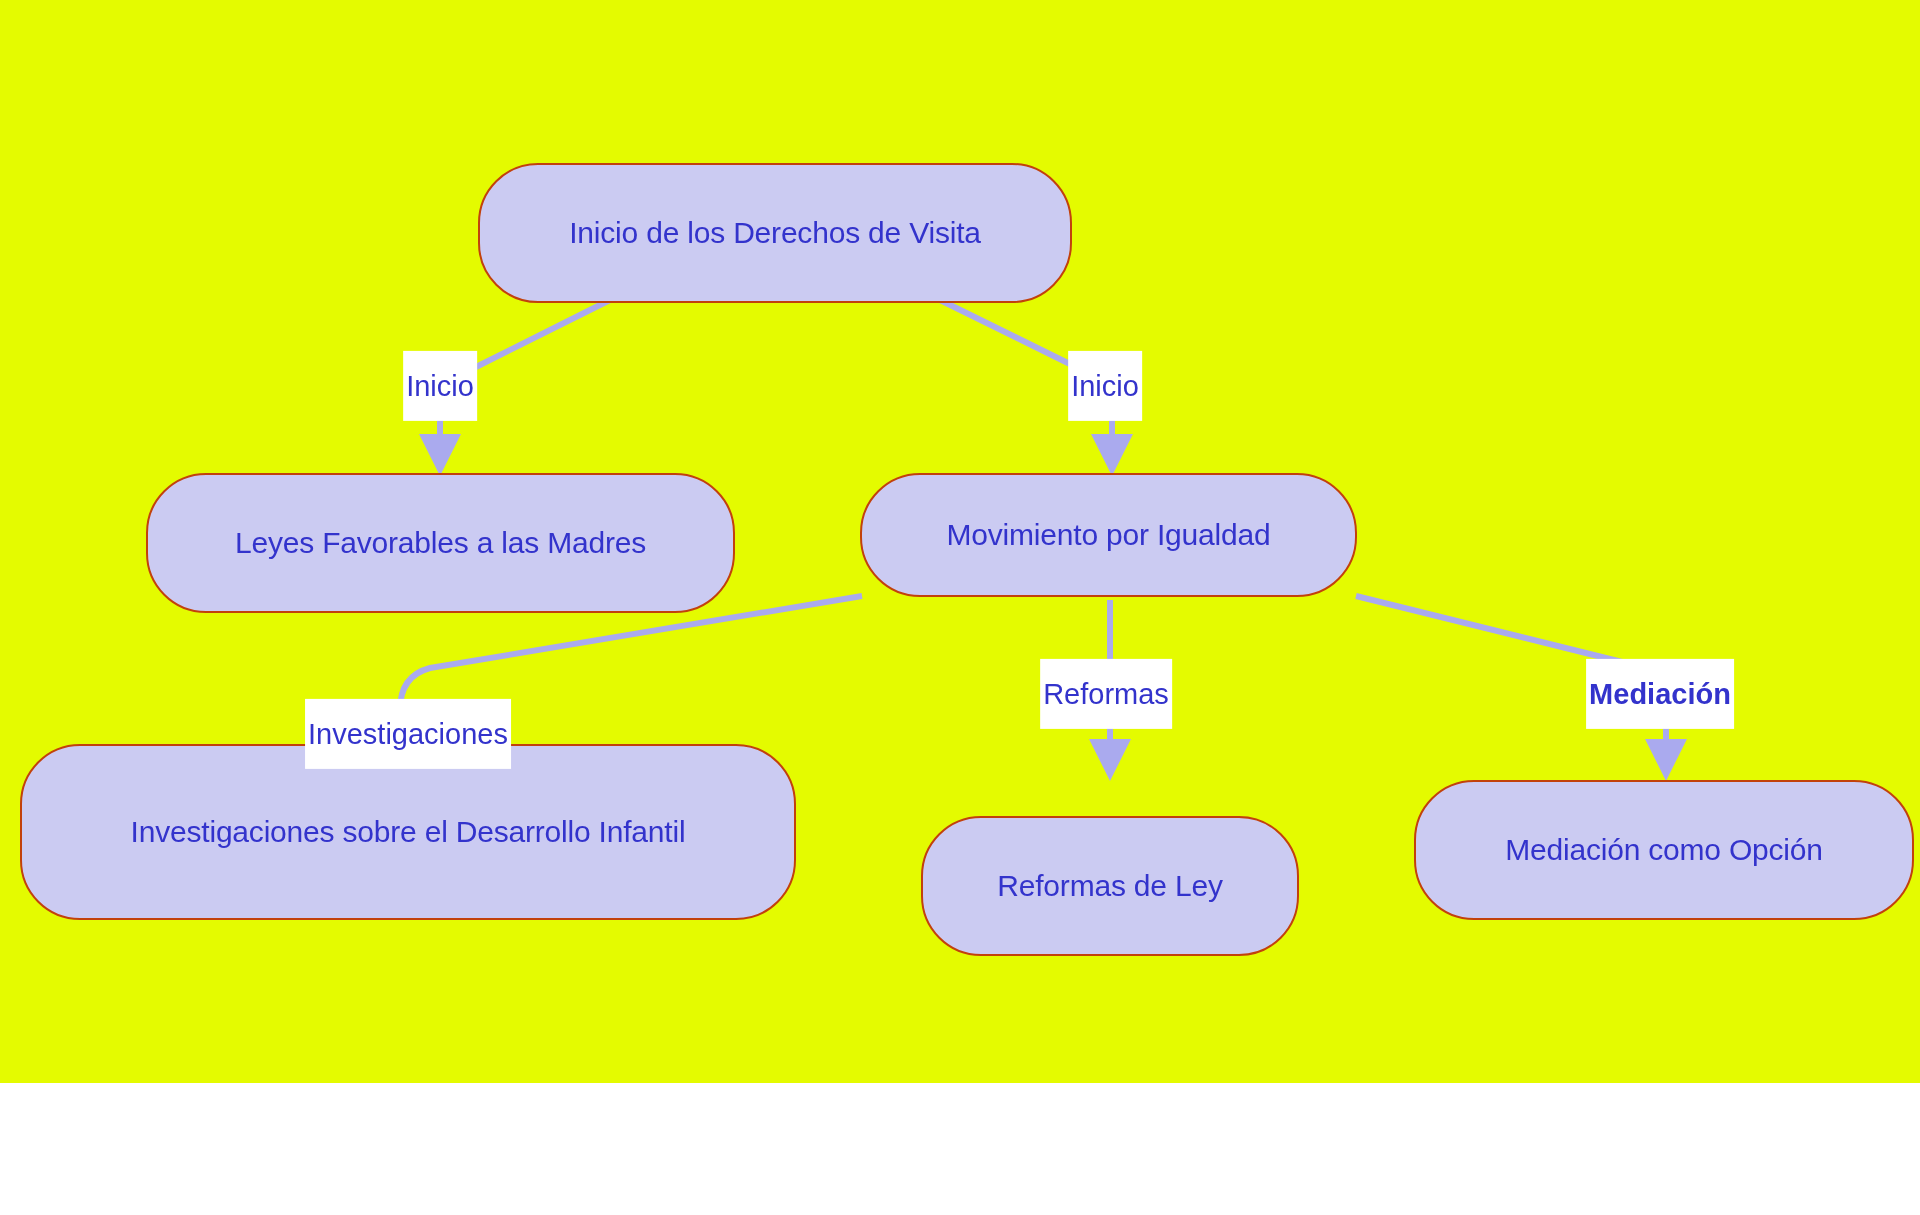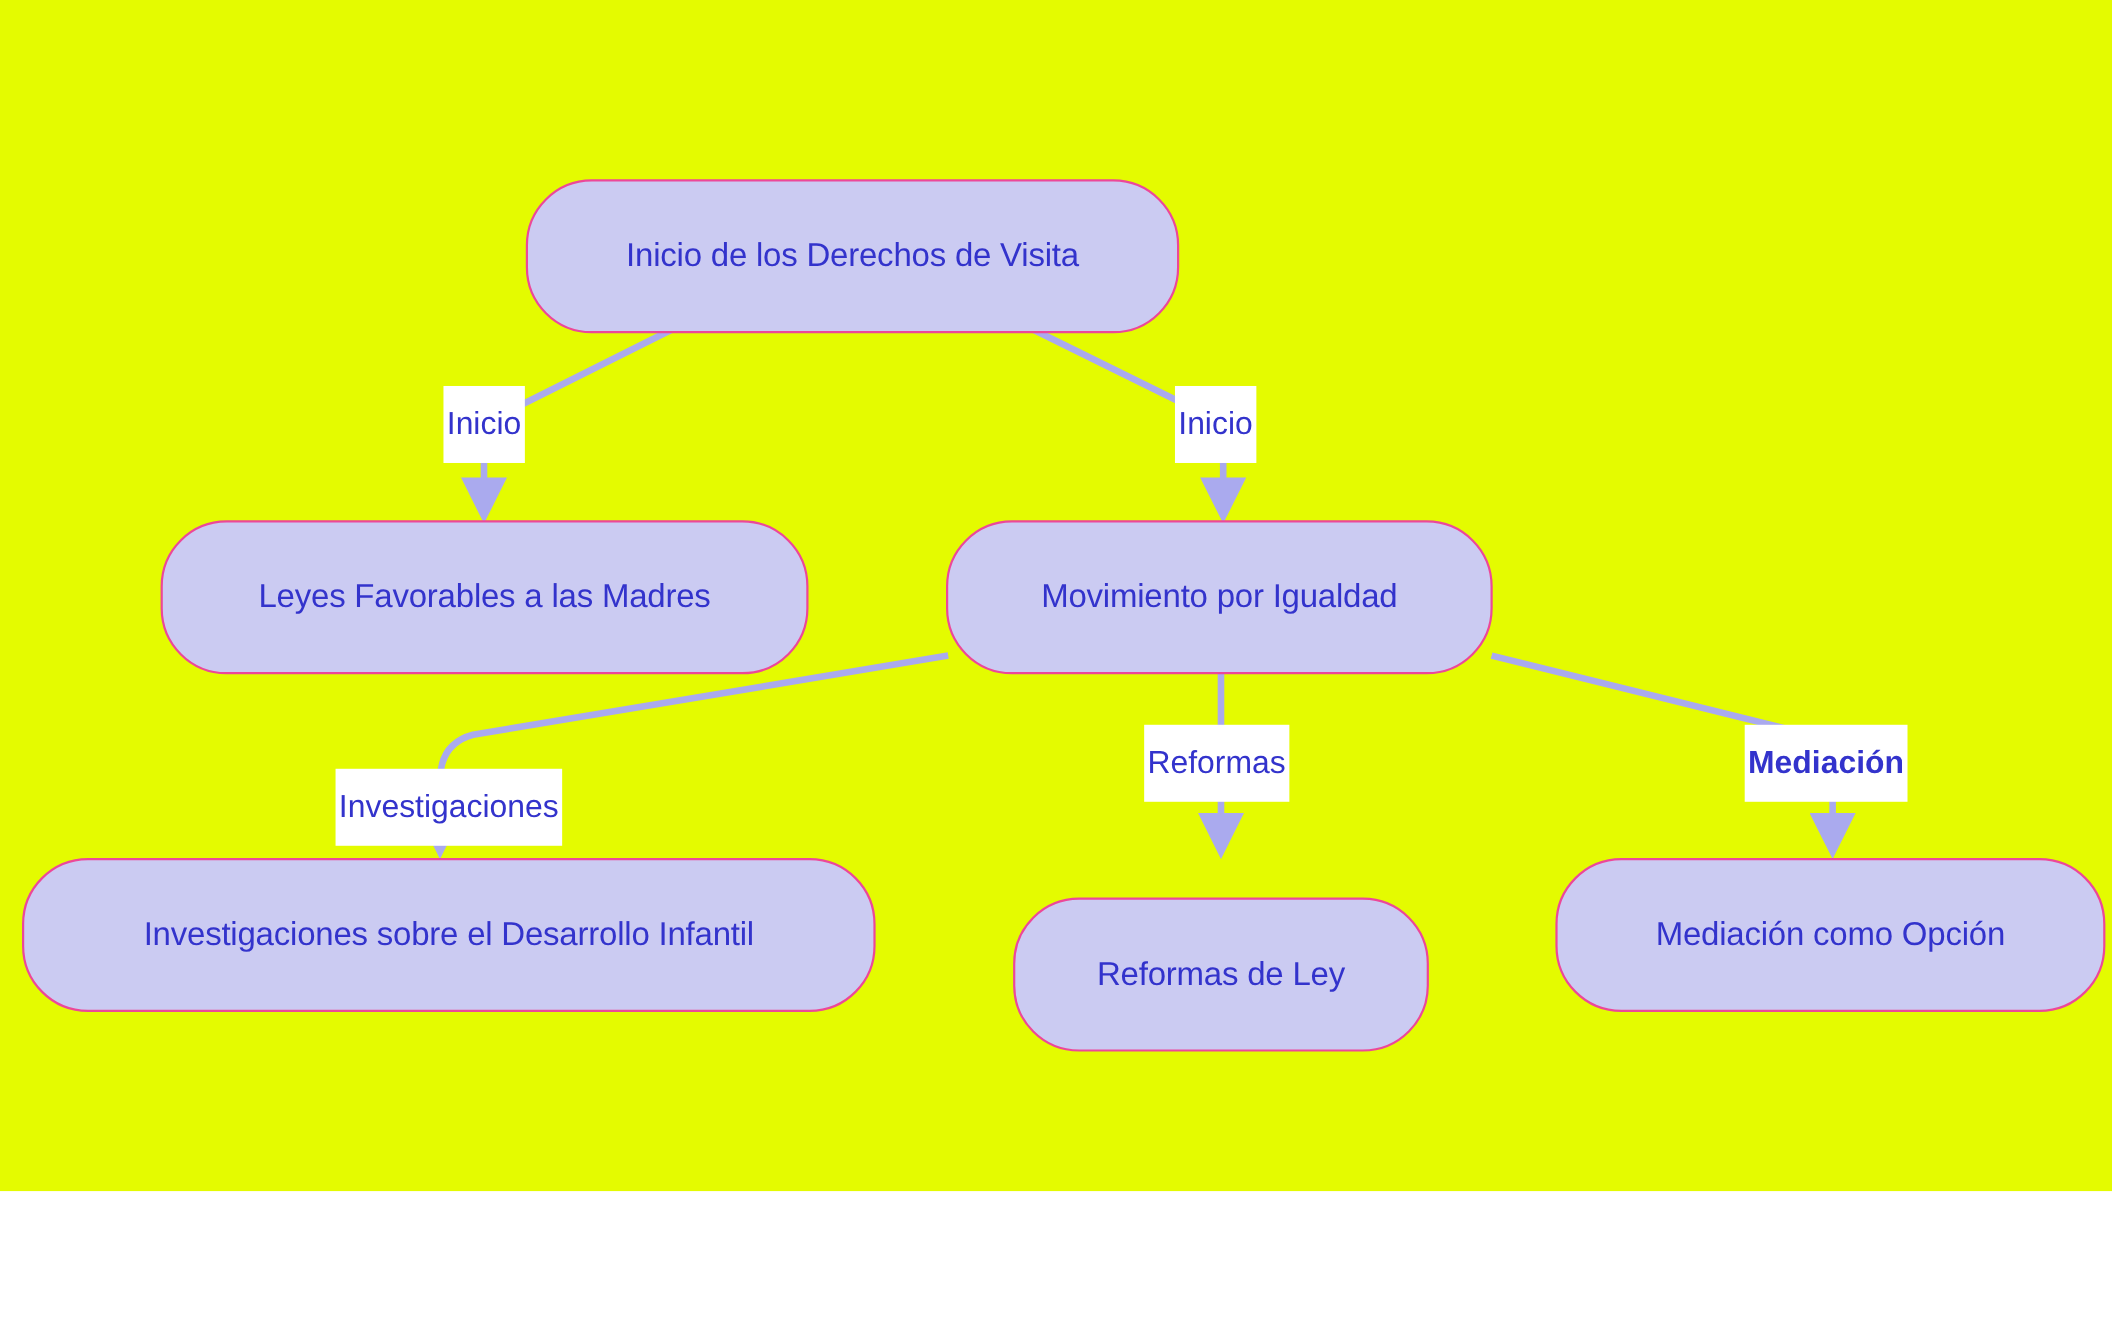--- a/index.html
+++ b/index.html
@@ -36,21 +36,21 @@
     left: 0; top: 0;
     width: 1920px;
     height: 1083px;
     overflow: visible;
   }
 
   .node {
     position: absolute;
     box-sizing: border-box;
     background: #cbcbf2;
-    border: 2px solid #ec4899;
+    border: 2px solid #c2410c;
     border-radius: 60px;
     display: flex;
     align-items: center;
     justify-content: center;
     color: #3333cc;
     font-size: 30px;
     font-family: "Liberation Sans", sans-serif;
     letter-spacing: -0.2px;
     white-space: nowrap;
   }
@@ -91,25 +91,25 @@
   </svg>
 
   <div class="node" style="left:478px; top:163px; width:594px; height:140px;">
     <span>Inicio de los Derechos de Visita</span>
   </div>
 
   <div class="node" style="left:146px; top:473px; width:589px; height:140px;align-items:center;">
     <span>Leyes Favorables a las Madres</span>
   </div>
 
-  <div class="node" style="left:860px; top:473px; width:497px; height:140px;">
+  <div class="node" style="left:860px; top:473px; width:497px; height:124px;">
     <span>Movimiento por Igualdad</span>
   </div>
 
-  <div class="node" style="left:20px; top:780px; width:776px; height:140px;">
+  <div class="node" style="left:20px; top:744px; width:776px; height:176px;">
     <span>Investigaciones sobre el Desarrollo Infantil</span>
   </div>
 
   <div class="node" style="left:921px; top:780px; width:378px; height:140px;margin-top:36px;">
     <span>Reformas de Ley</span>
   </div>
 
   <div class="node" style="left:1414px; top:780px; width:500px; height:140px;">
     <span>Mediación como Opción</span>
   </div>

